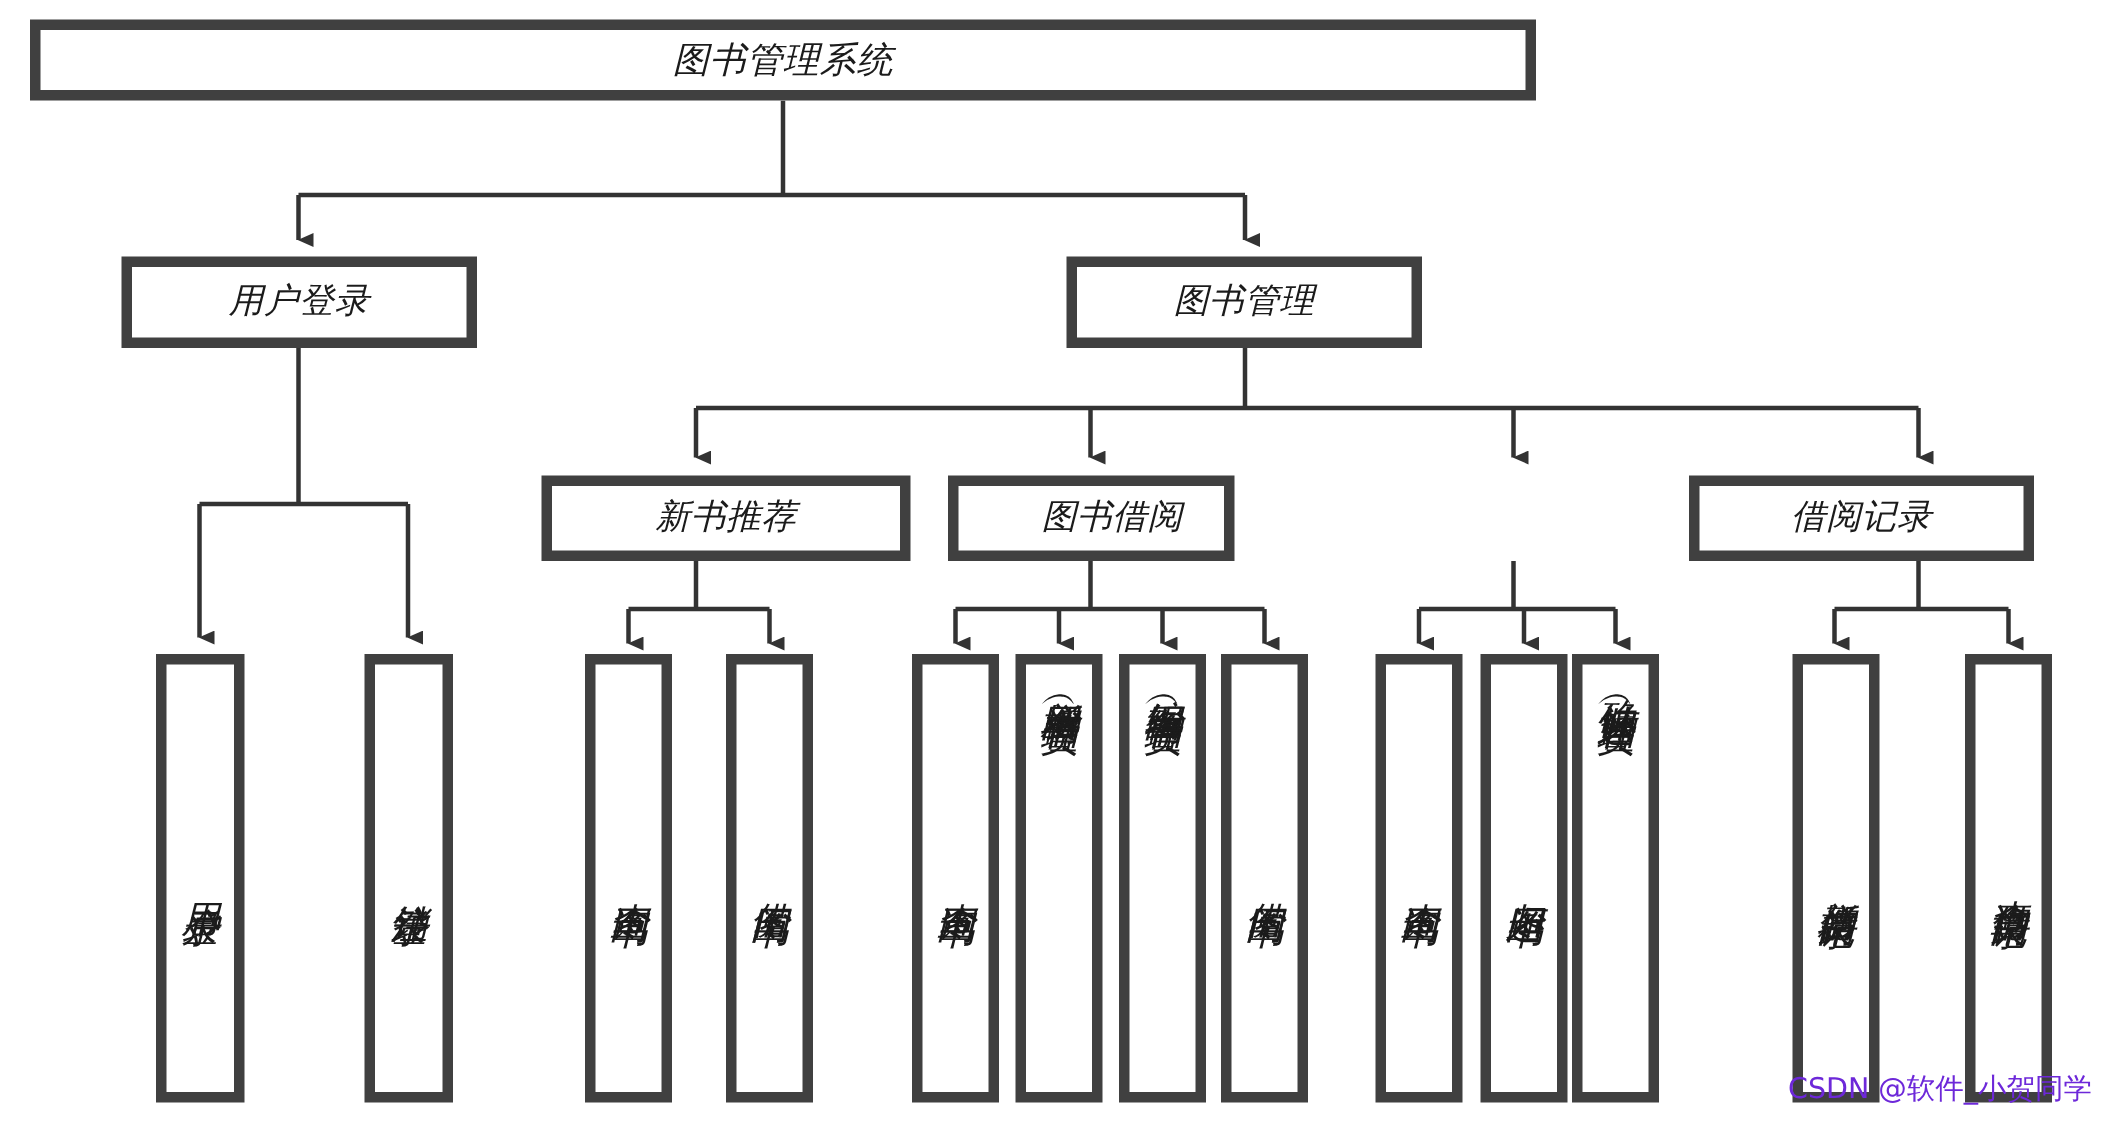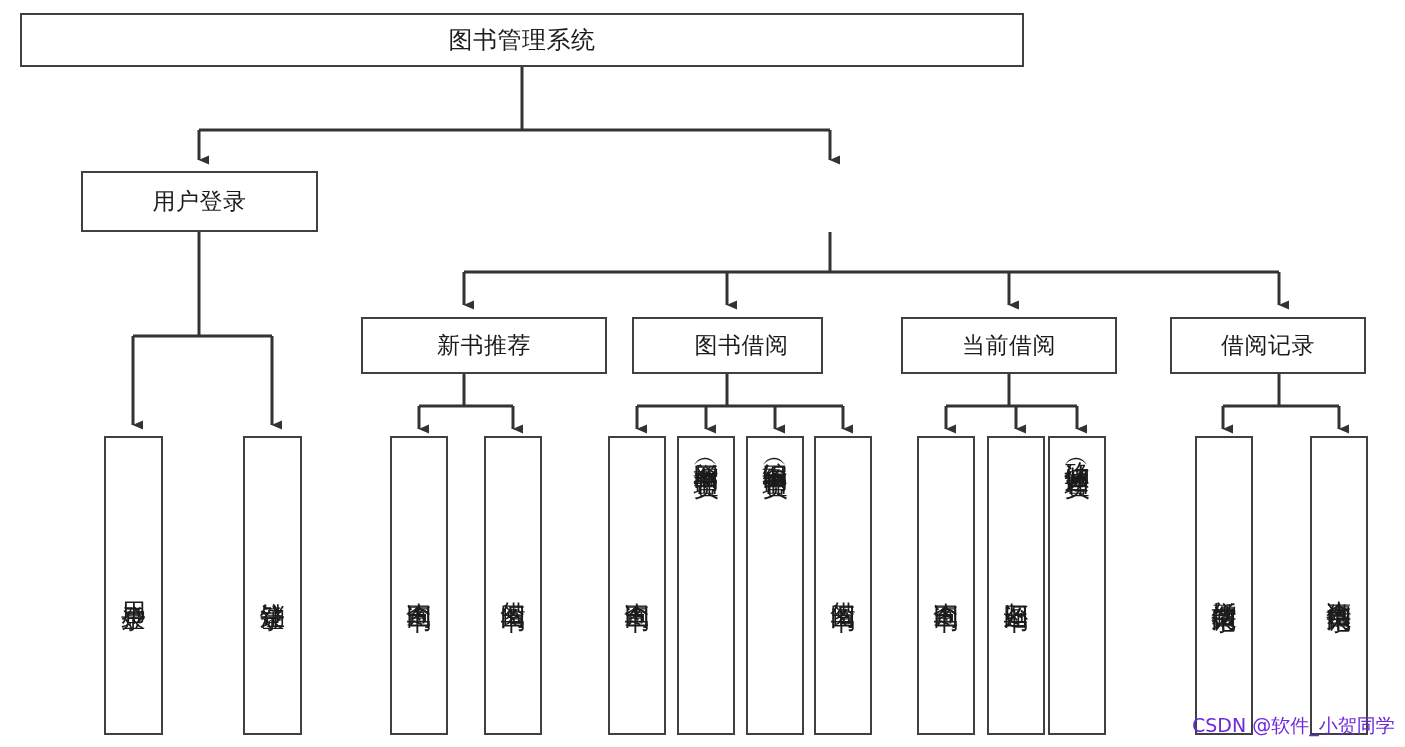--- a/index.html
+++ b/index.html
@@ -23,26 +23,27 @@
     left: 0;
     top: 0;
     width: 1405px;
     height: 747px;
     pointer-events: none;
   }
   .node {
     position: absolute;
     box-sizing: border-box;
     background: #ffffff;
-    border: 2px solid #404040;
+    border: 7px solid #404040;
     display: flex;
     align-items: center;
     justify-content: center;
     color: #1b1b1b;
     z-index: 2;
+    font-style: italic;
   }
   .node .label {
     display: block;
     text-align: center;
     line-height: 1.0;
     letter-spacing: 0.5px;
   }
   
   .node.h .label {
     font-size: 23px;
@@ -136,31 +137,31 @@
     </g>
   </svg>
 
   <div class="node h root" style="left:20px; top:13px; width:1004px; height:54px;">
     <span class="label">图书管理系统</span>
   </div>
 
   <div class="node h" style="left:81px; top:171px; width:237px; height:61px;">
     <span class="label">用户登录</span>
   </div>
+  <div class="node h" style="left:711px; top:171px; width:237px; height:61px;">
+    <span class="label">图书管理</span>
+  </div>
 
   <div class="node h" style="left:361px; top:317px; width:246px; height:57px;">
     <span class="label">新书推荐</span>
   </div>
   <div class="node h" style="left:632px; top:317px; width:191px; height:57px;padding-left:28px;">
     <span class="label">图书借阅</span>
   </div>
-  <div class="node h" style="left:901px; top:317px; width:216px; height:57px;">
-    <span class="label">当前借阅</span>
-  </div>
-  <div class="node h" style="left:1170px; top:317px; width:196px; height:57px;align-items:center;">
+  <div class="node h" style="left:1126px; top:317px; width:230px; height:57px;align-items:center;">
     <span class="label">借阅记录</span>
   </div>
 
   <div class="node v centered" style="left:104px; top:436px; width:59px; height:299px;">
     <span class="label">用户登录</span>
   </div>
   <div class="node v centered" style="left:243px; top:436px; width:59px; height:299px;">
     <span class="label">注销登录</span>
   </div>
 

